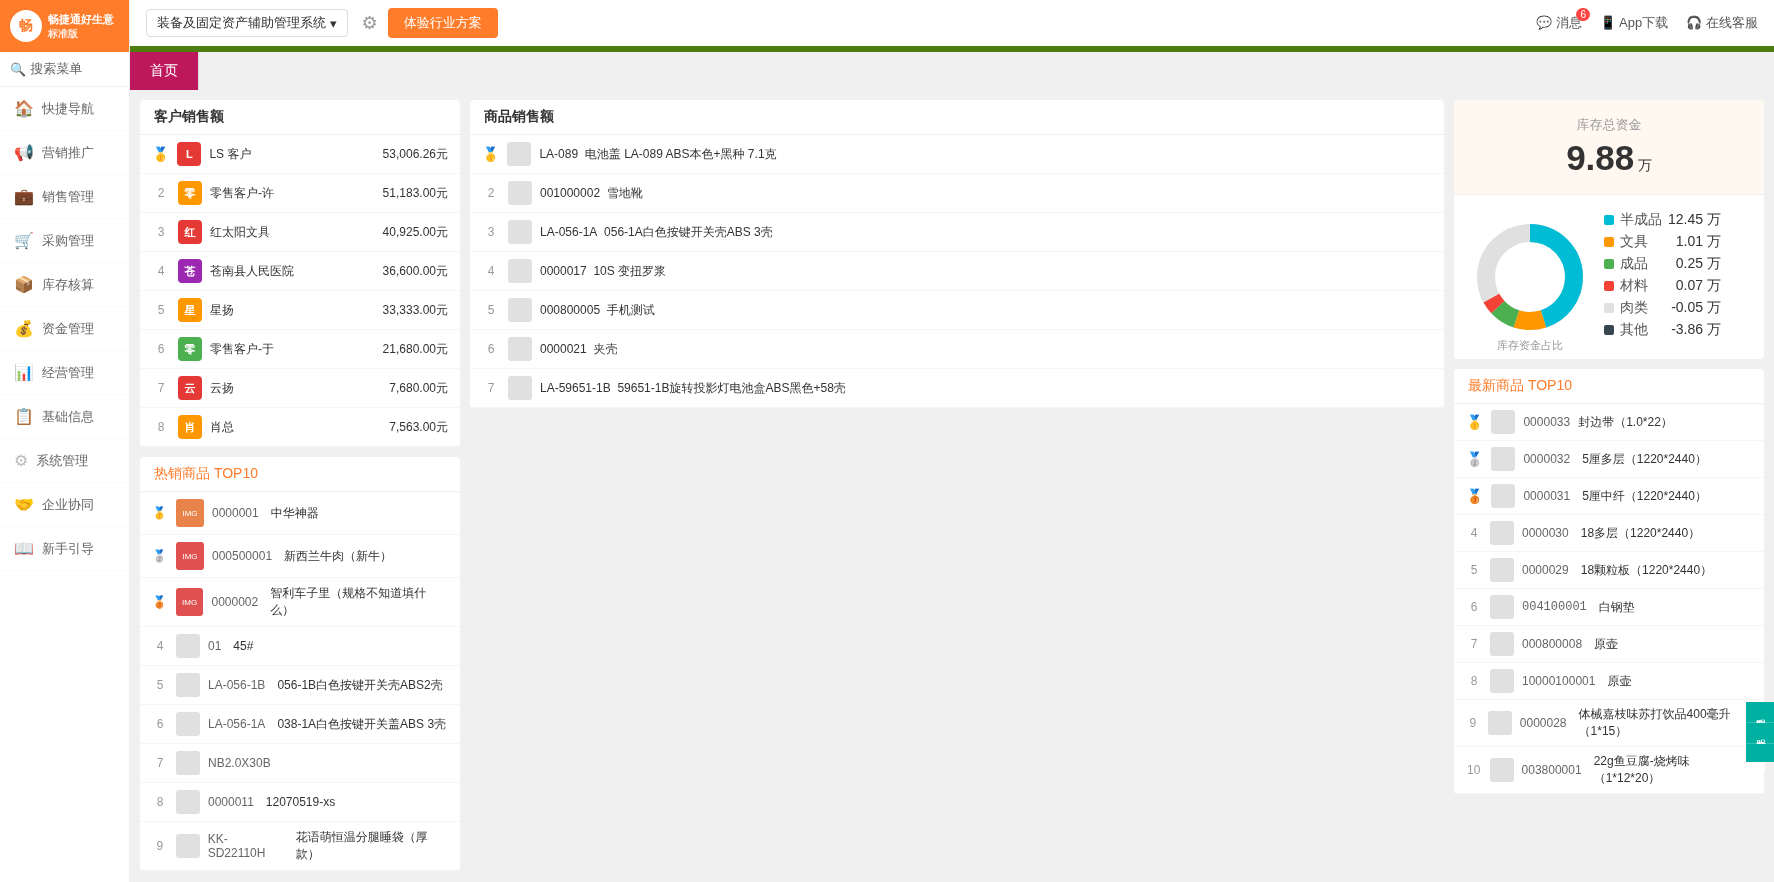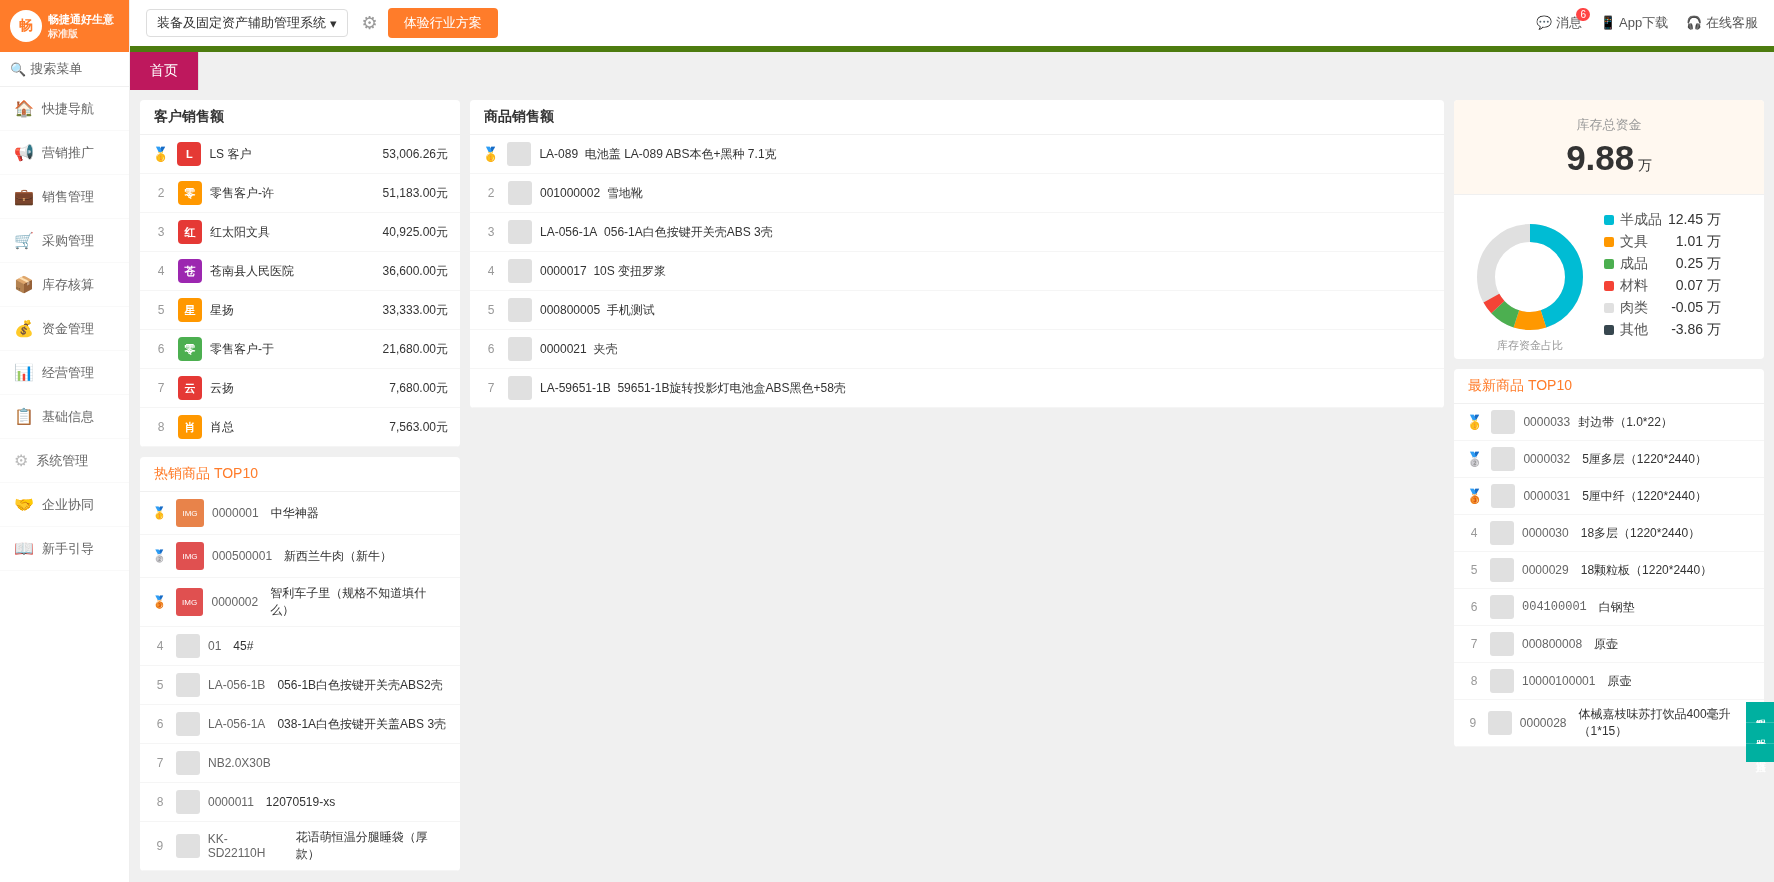--- a/index.html
+++ b/index.html
@@ -669,20 +669,26 @@
             <div class="gray-box"></div>
             <span style="color:#666;margin-right:4px;">10000100001</span>
             <span style="color:#333;">原壶</span>
           </div>
           <div class="new-prod-item">
             <span class="new-prod-rank" style="width:16px;text-align:center;color:#999;">9</span>
             <div class="gray-box"></div>
             <span style="color:#666;margin-right:4px;">0000028</span>
             <span style="color:#333;">体械嘉枝味苏打饮品400毫升（1*15）</span>
           </div>
+          <div class="new-prod-item">
+            <span class="new-prod-rank" style="width:16px;text-align:center;color:#999;">10</span>
+            <div class="gray-box"></div>
+            <span style="color:#666;margin-right:4px;">003800001</span>
+            <span style="color:#333;">22g鱼豆腐-烧烤味（1*12*20）</span>
+          </div>
         </div>
       </div>
     </div>
   </div>
 </div>
 
 <div class="float-buttons">
   <div class="float-btn">客服热线</div>
   <div class="float-btn">服务社区</div>
   <div class="float-btn">直播</div>

